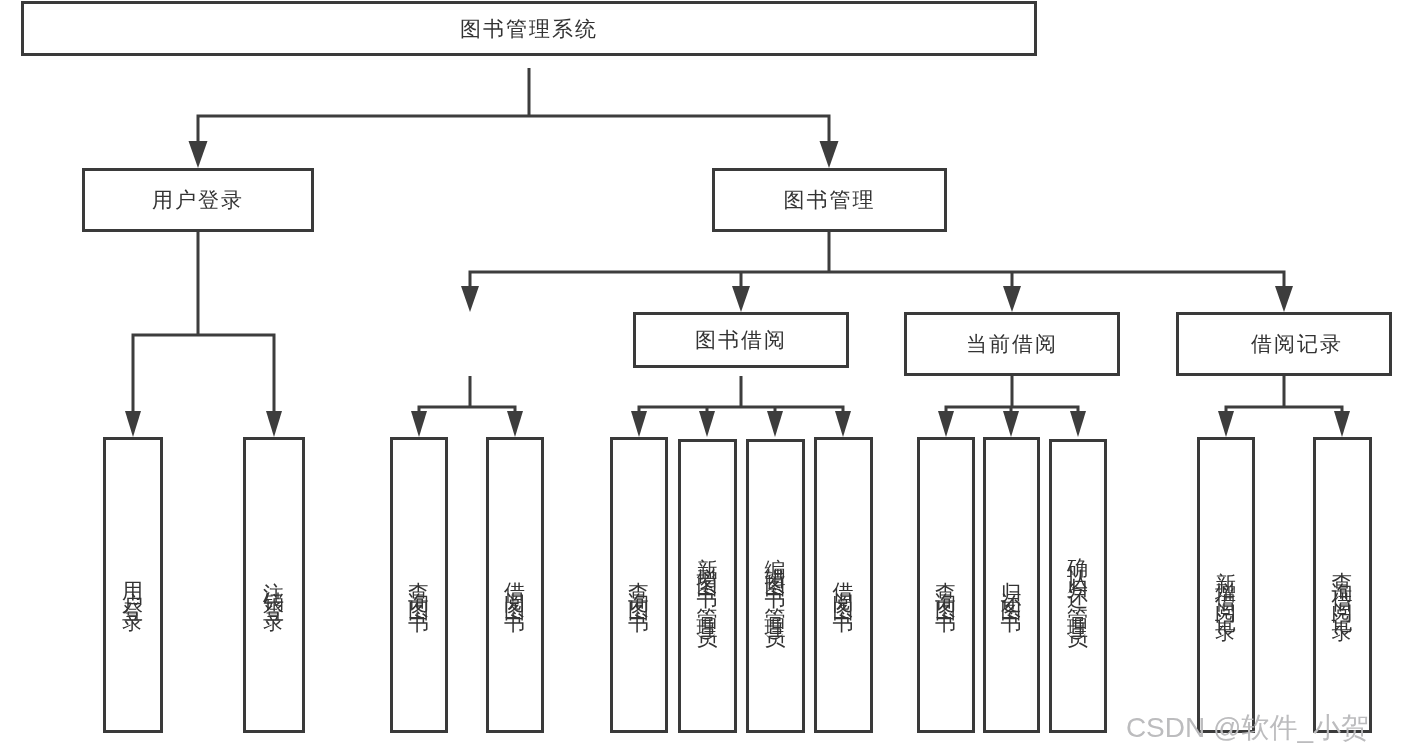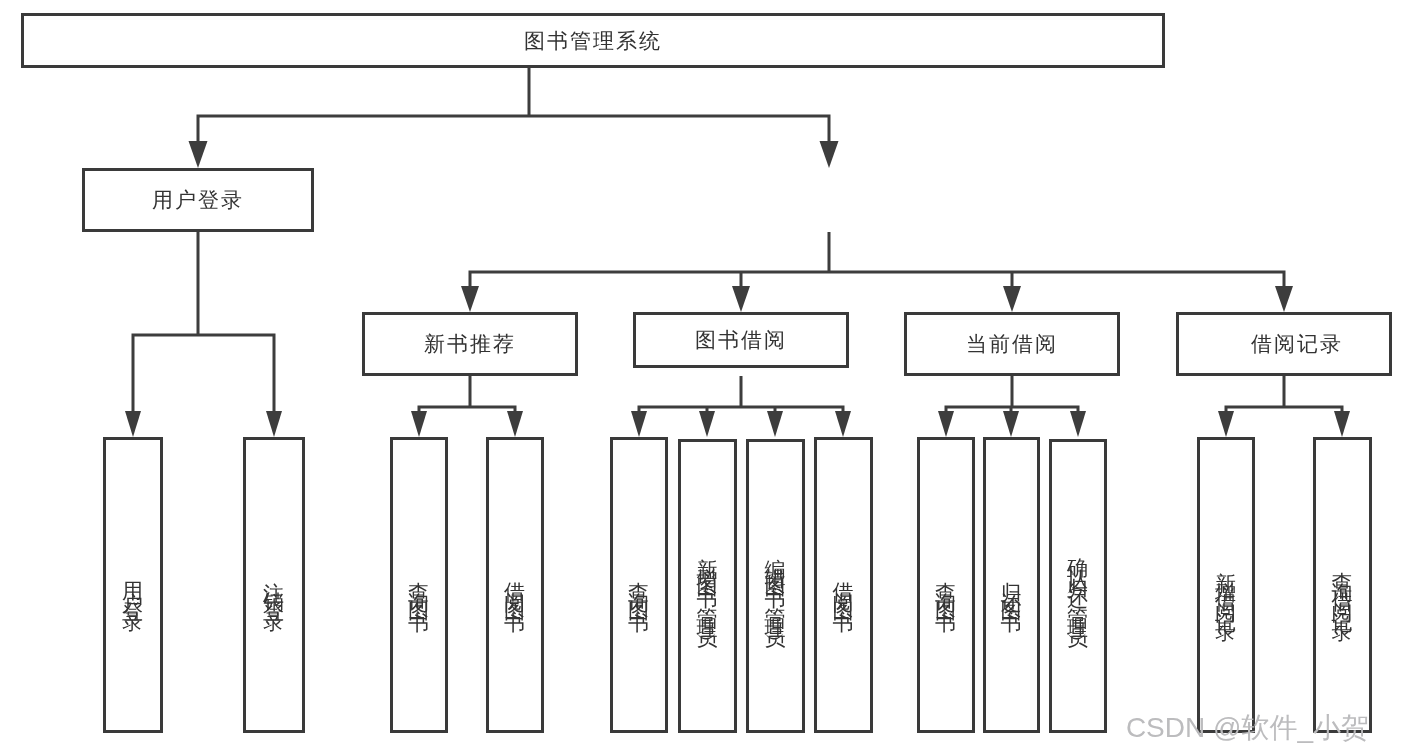--- a/index.html
+++ b/index.html
@@ -96,31 +96,31 @@
 
       <g>
         <path fill="none" d="M1284 376 V407 M1224.5 407 H1343.5 M1226 407 V414 M1342 407 V414"></path>
         <polygon stroke="none" points="1218,411 1234,411 1226,437"></polygon>
         <polygon stroke="none" points="1334,411 1350,411 1342,437"></polygon>
       </g>
 
     </g>
   </svg>
 
-  <div class="node" style="left:21px;top:13px;width:1144px;height:55px;">
+  <div class="node" style="left:21px;top:1px;width:1016px;height:55px;">
     <span class="lbl">图书管理系统</span>
   </div>
 
   <div class="node" style="left:82px;top:168px;width:232px;height:64px;">
     <span class="lbl">用户登录</span>
   </div>
+  <div class="node" style="left:712px;top:168px;width:235px;height:64px;">
+    <span class="lbl">图书管理</span>
+  </div>
 
-  <div class="node" style="left:362px;top:312px;width:216px;height:64px;">
-    <span class="lbl">新书推荐</span>
-  </div>
   <div class="node" style="left:633px;top:312px;width:216px;height:56px;">
     <span class="lbl">图书借阅</span>
   </div>
   <div class="node" style="left:904px;top:312px;width:216px;height:64px;justify-content:center;">
     <span class="lbl">当前借阅</span>
   </div>
   <div class="node" style="left:1176px;top:312px;width:216px;height:64px;padding-left:26px;">
     <span class="lbl">借阅记录</span>
   </div>
 

